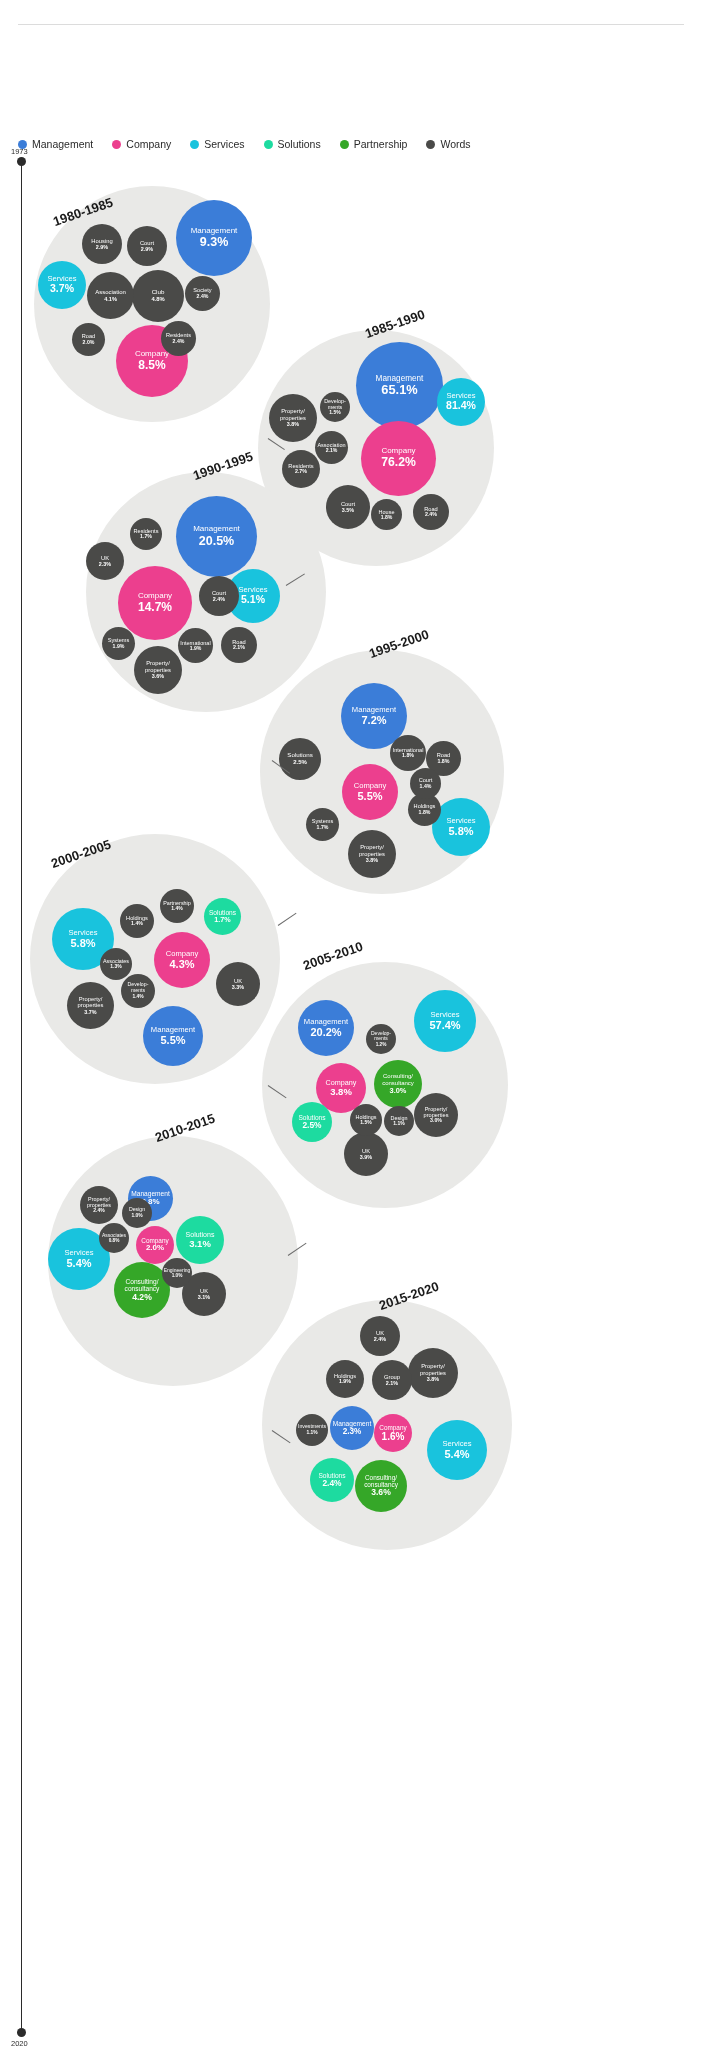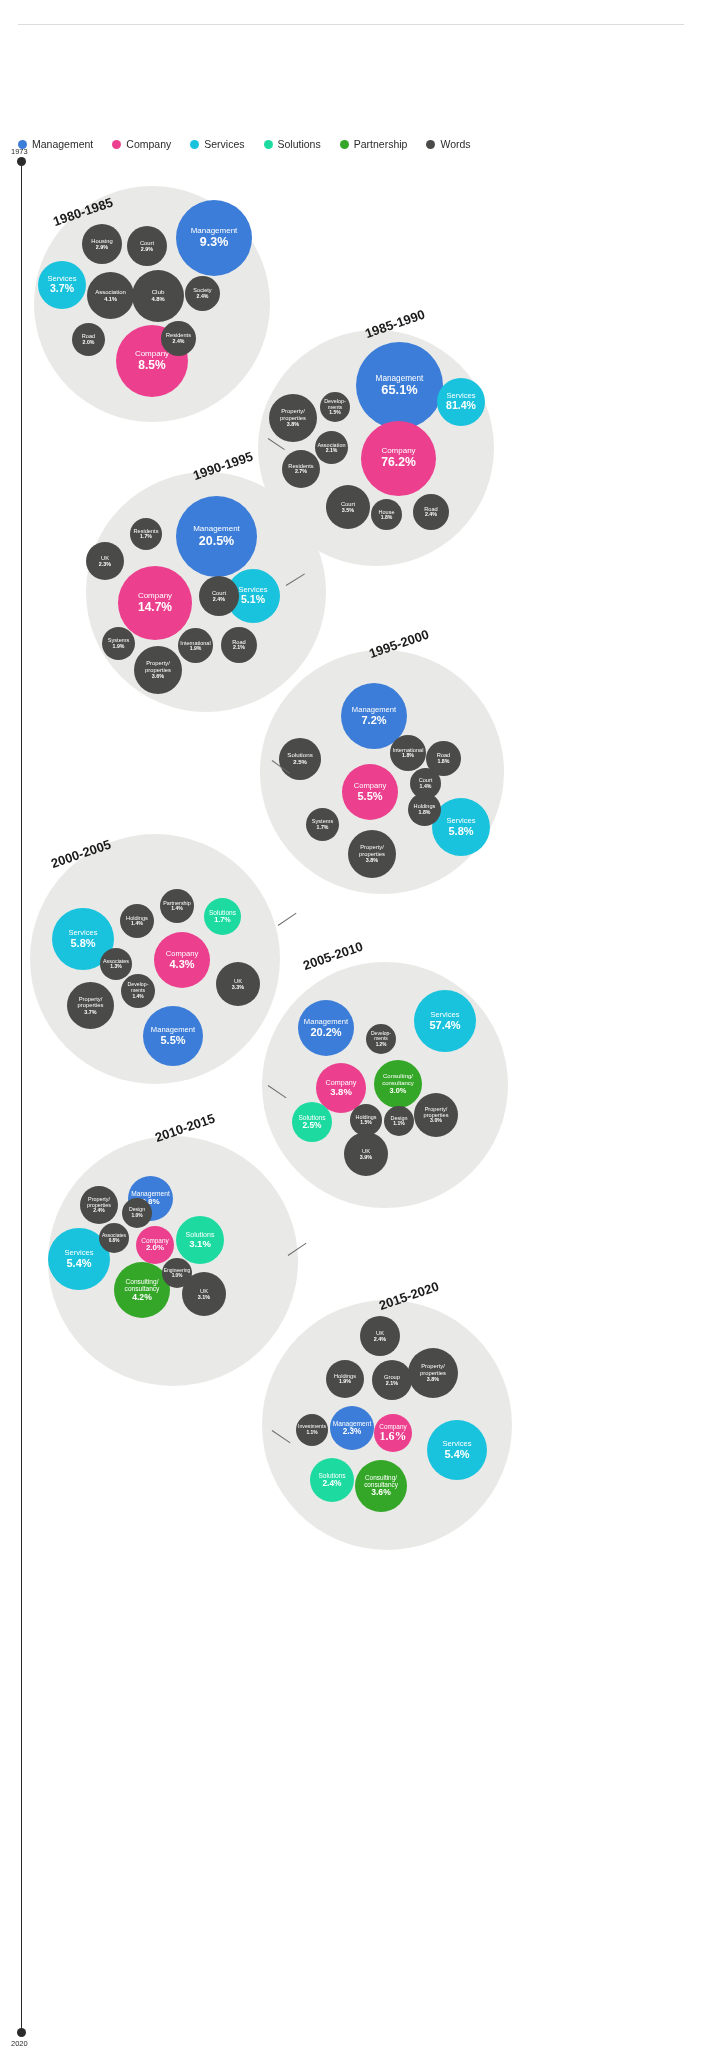--- a/index.html
+++ b/index.html
@@ -491,21 +491,21 @@
         <div class="bub c-other" style="width: 40px; height: 40px; left: 110px; top: 60px;">
           <span class="nm" style="font-size: 5.8px; white-space: pre-line;">Group</span>
           <span class="vl" style="font-size: 5.4px;">2.1%</span>
         </div>
         <div class="bub c-other" style="width: 38px; height: 38px; left: 64px; top: 60px;">
           <span class="nm" style="font-size: 5.7px; white-space: pre-line;">Holdings</span>
           <span class="vl" style="font-size: 5.3px;">1.9%</span>
         </div>
         <div class="bub c-company" style="width: 38px; height: 38px; left: 112px; top: 114px;">
           <span class="nm" style="font-size: 6.4px; white-space: pre-line;">Company</span>
-          <span class="vl" style="font-size: 12px; font-family: Liberation Serif, serif;">1.6%</span>
+          <span class="vl" style="font-size: 10px;">1.6%</span>
         </div>
         <div class="bub c-other" style="width: 32px; height: 32px; left: 34px; top: 114px;">
           <span class="nm" style="font-size: 5.2px; white-space: pre-line;">Investments</span>
           <span class="vl" style="font-size: 4.9px;">1.1%</span>
         </div>
       </div>
     </div>
 
 <div class="connector" style="left: 268px; top: 438px; width: 20px; transform: rotate(34deg);"></div>
     <div class="connector" style="left: 286px; top: 585px; width: 22px; transform: rotate(-32deg);"></div>

